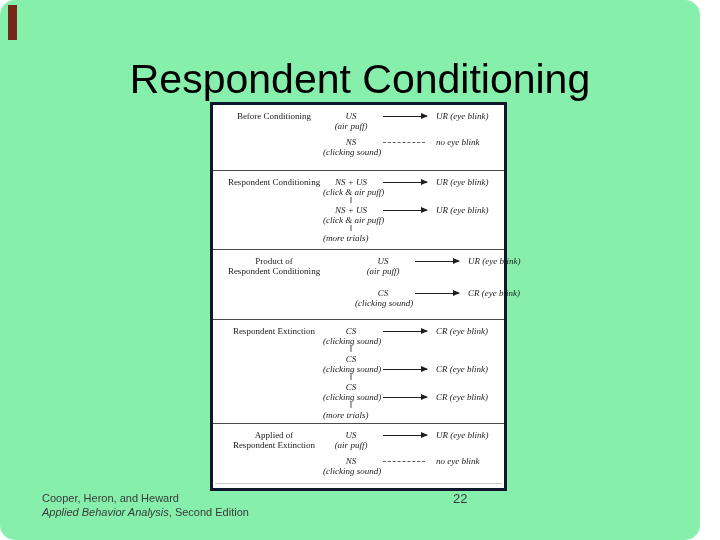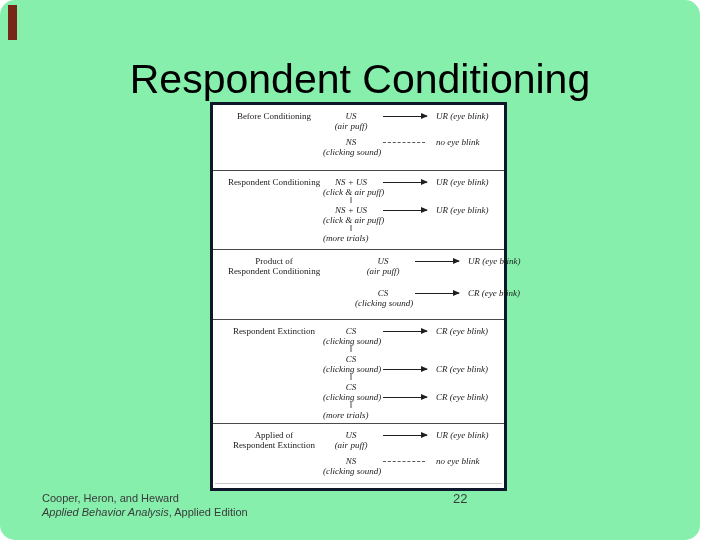--- a/index.html
+++ b/index.html
@@ -264,17 +264,17 @@
               <div class="line dashed"></div>
             </div>
             <div class="cell resp">no eye blink</div>
           </div>
         </div>
       </div>
     </div>
 
   <div class="footer">
     <div>Cooper, Heron, and Heward</div>
-    <div><em>Applied Behavior Analysis</em><span>, Applied Edition</span></div>
+    <div><em>Applied Behavior Analysis</em><span>, Second Edition</span></div>
   </div>
 
   <div class="page-number">22</div>
 </div>
 
 </body></html>

